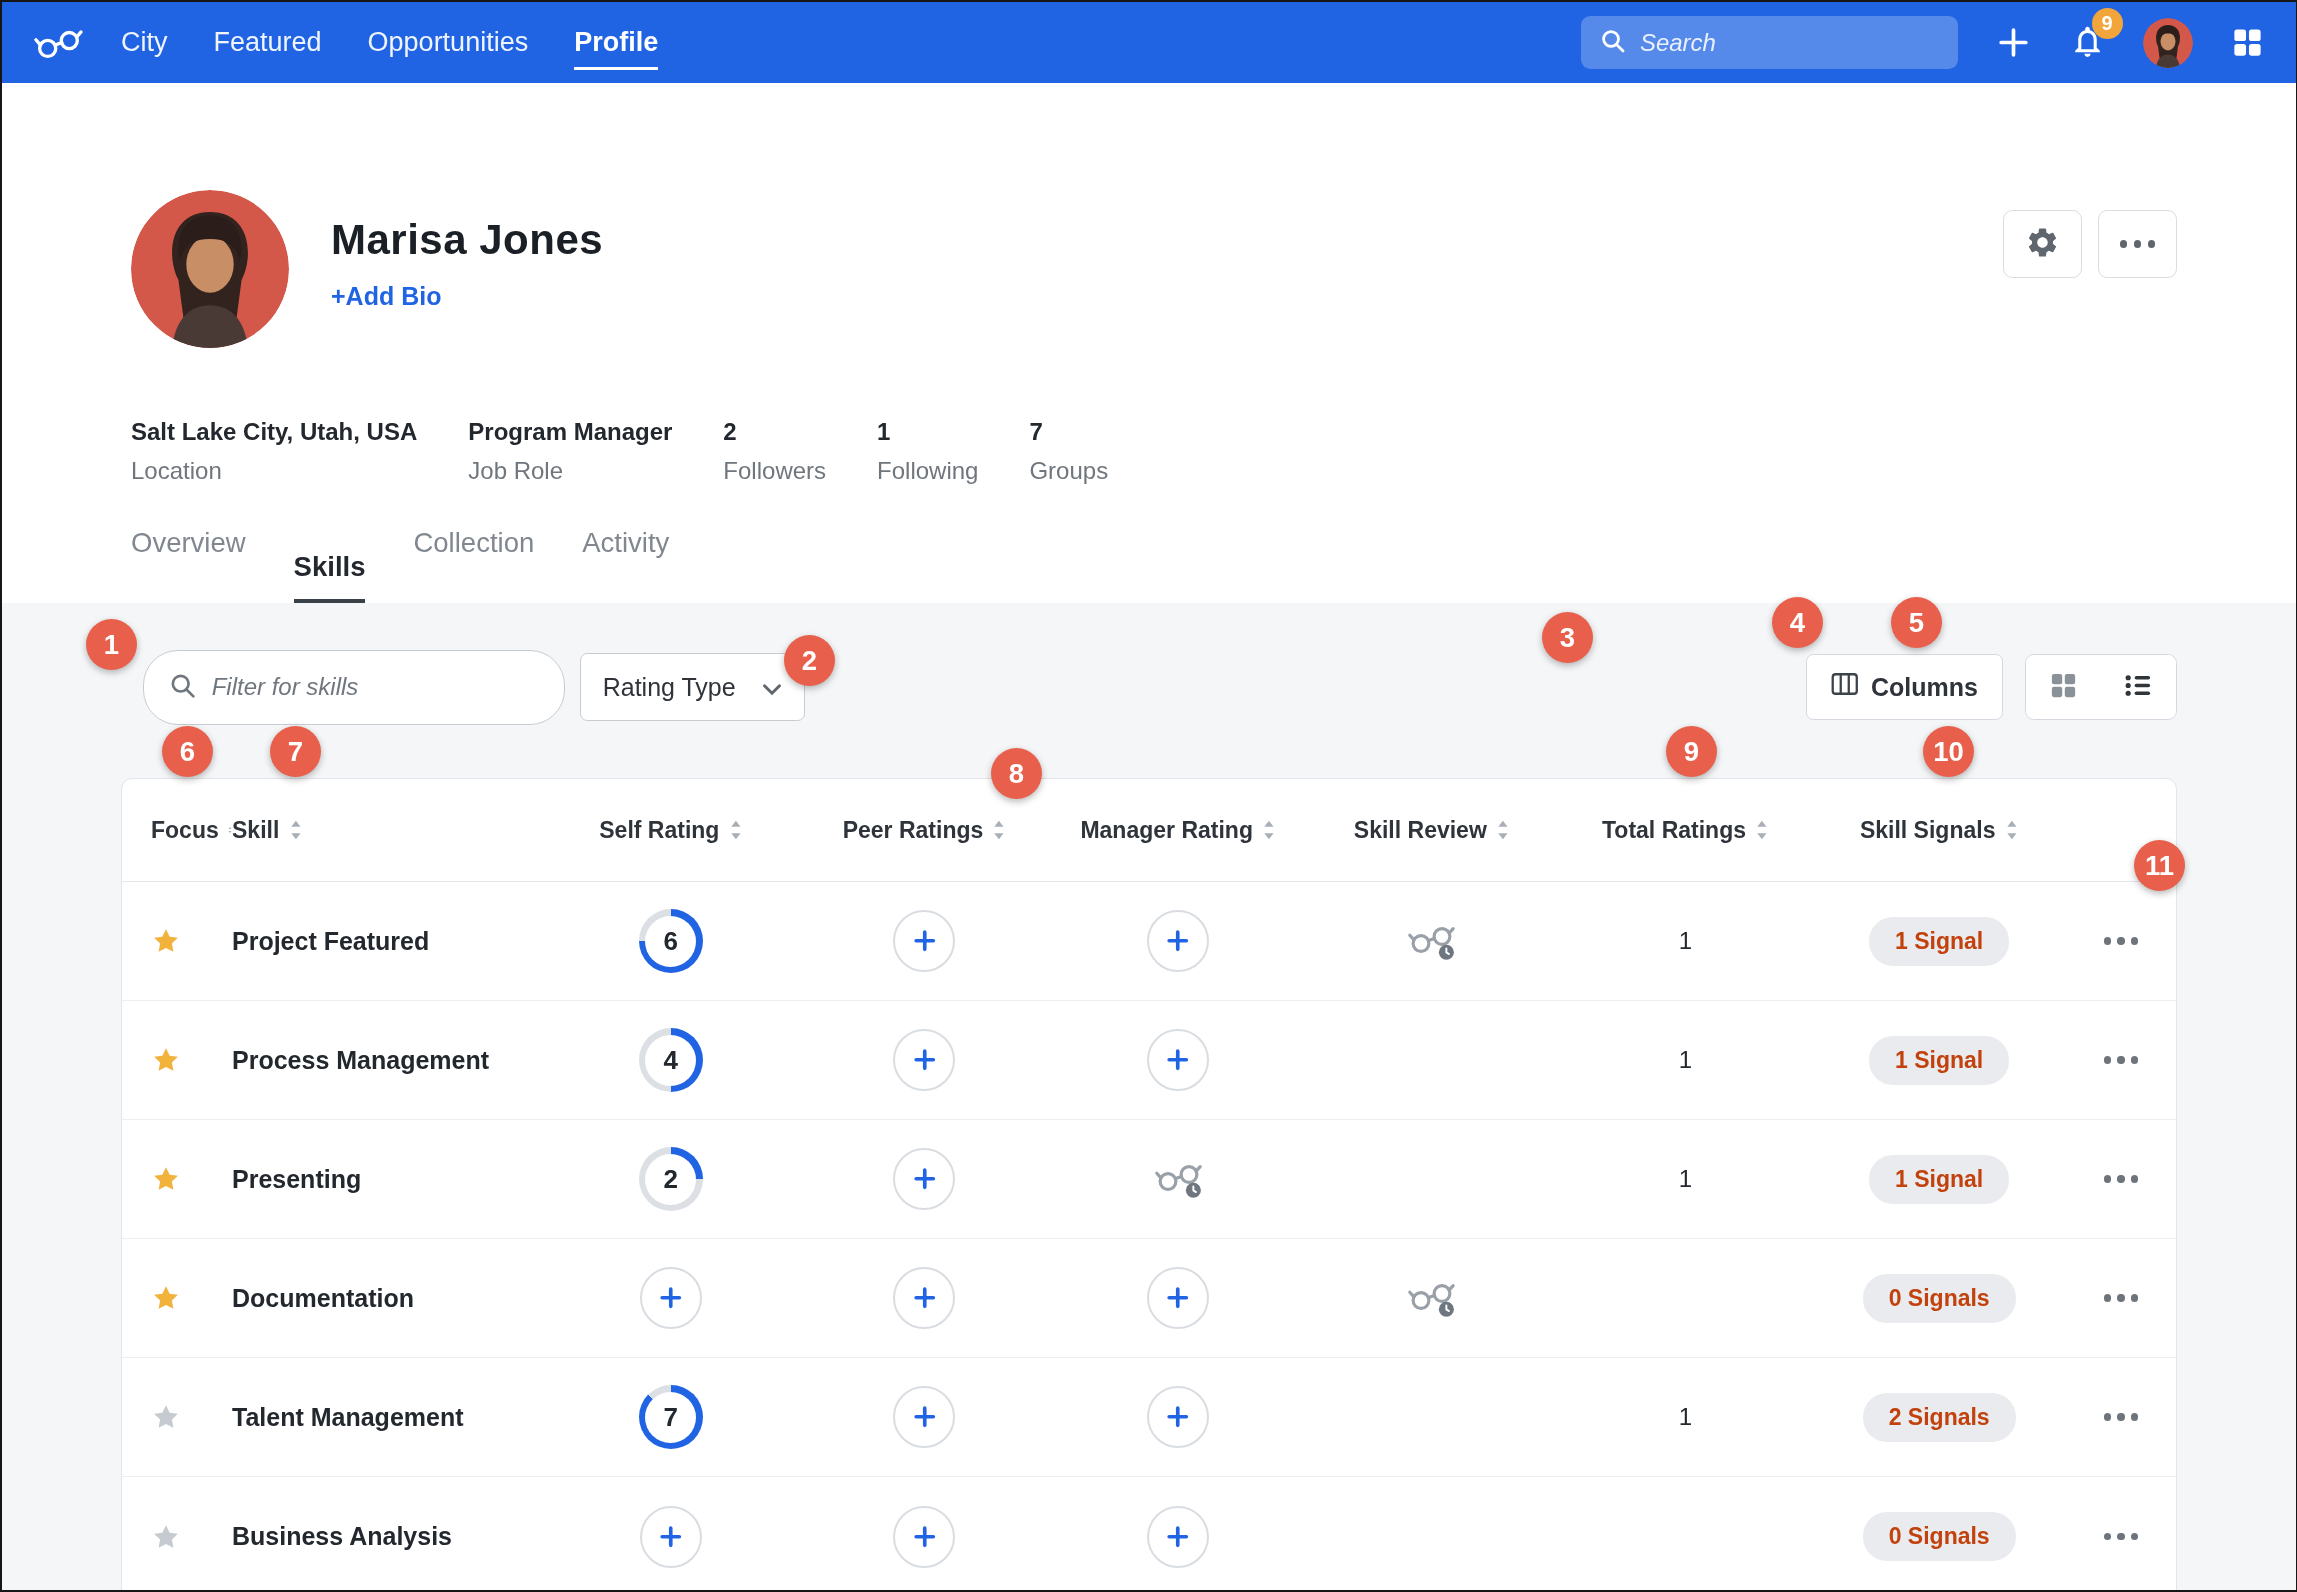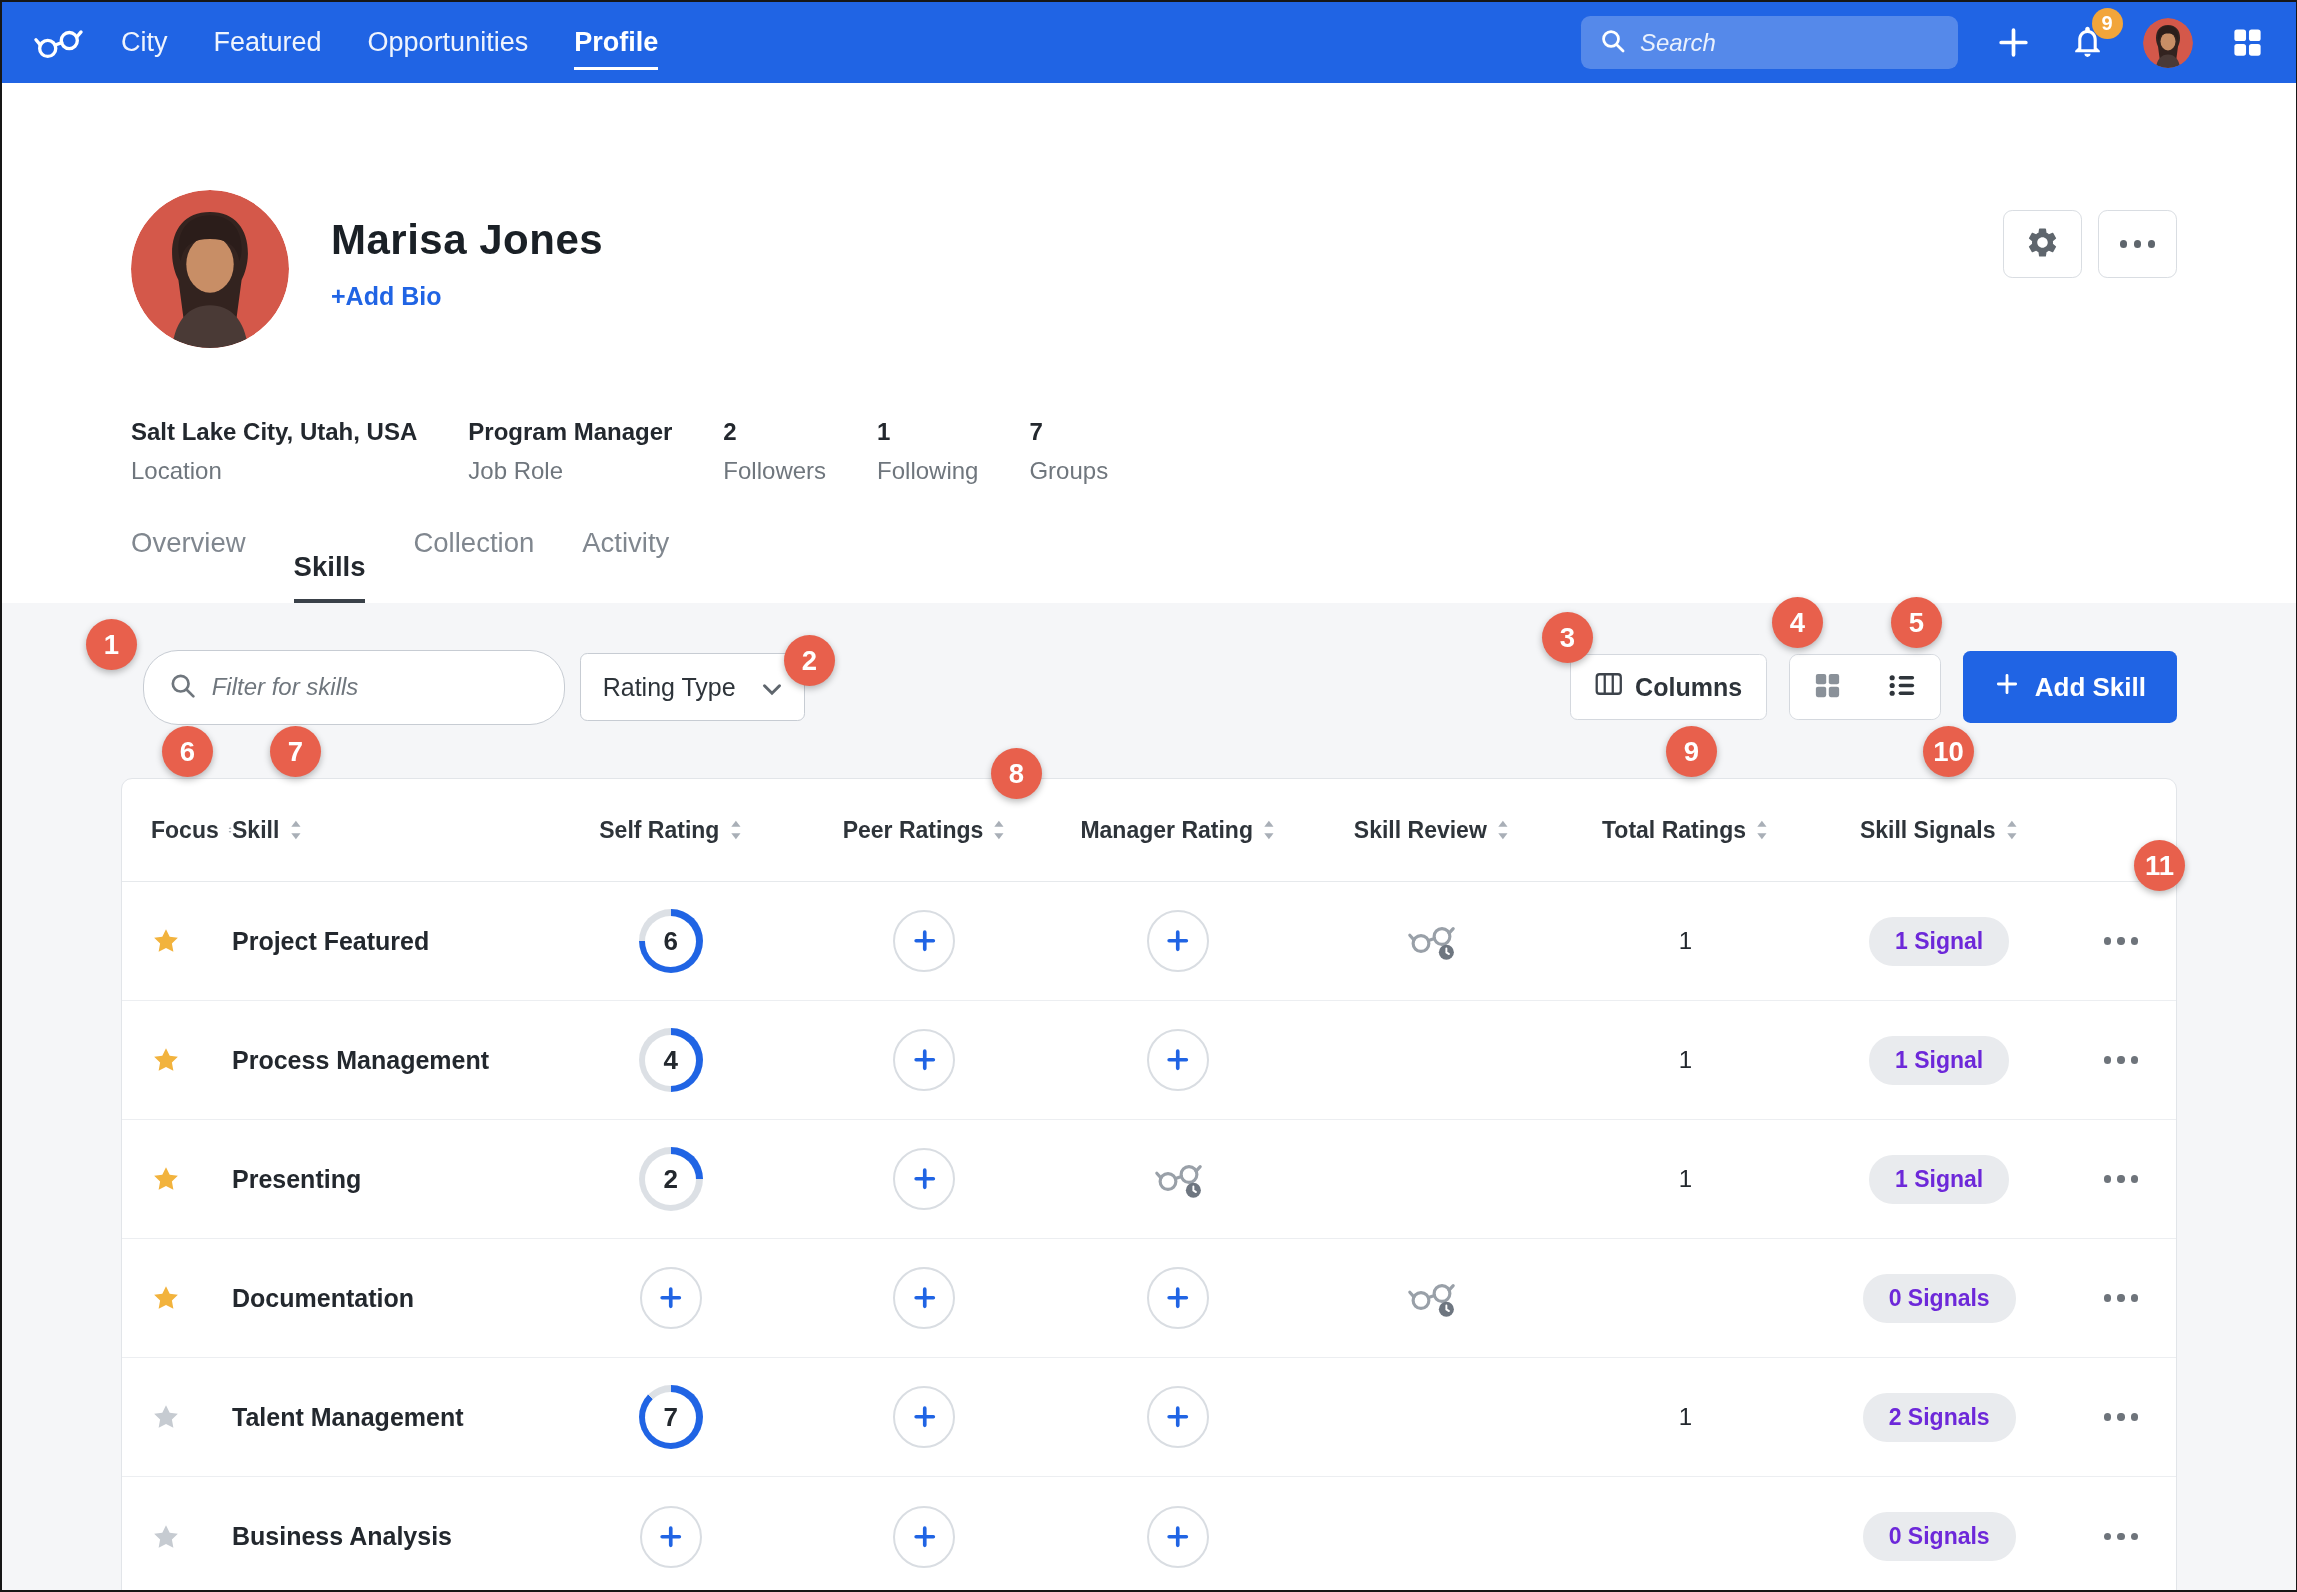--- a/index.html
+++ b/index.html
@@ -89,21 +89,21 @@
   .star.gray{color:#C6CBD1;}
   .skill-name{font-size:25px;font-weight:700;color:#23282E;cursor:pointer;}
   .ring{width:64px;height:64px;border-radius:50%;display:flex;align-items:center;justify-content:center;cursor:pointer;}
   .ring .inner{width:51px;height:51px;border-radius:50%;background:#fff;display:flex;align-items:center;
                justify-content:center;font-size:26px;font-weight:700;color:#23282E;}
   .plus-btn{width:62px;height:62px;border-radius:50%;border:2.8px solid #D9DDE2;background:#fff;
             display:flex;align-items:center;justify-content:center;cursor:pointer;}
   .review-btn{background:none;border:none;cursor:pointer;display:flex;}
   .total{font-size:24px;color:#23282E;font-weight:400;}
   .signal-badge{background:#E9EBEE;border-radius:24px;padding:11px 26px;font-size:23px;font-weight:700;
-                color:#6d28d9;cursor:pointer;white-space:nowrap;}
+                color:#c2410c;cursor:pointer;white-space:nowrap;}
   .row-menu{background:none;border:none;cursor:pointer;display:flex;gap:6.4px;align-items:center;
             justify-content:center;padding:13px;}
   .row-menu i{width:7.3px;height:7.3px;border-radius:50%;background:#6E747B;display:block;}
 
   
   .callouts{position:absolute;inset:0;pointer-events:none;}
   .callout{position:absolute;width:51px;height:51px;border-radius:50%;background:#E8604C;color:#fff;
            font-size:27.5px;font-weight:700;display:flex;align-items:center;justify-content:center;
            box-shadow:0 2.8px 7.3px rgba(0,0,0,.28);z-index:50;}
   .c1{left:84px;top:617px;}   .c2{left:782px;top:633px;}  .c3{left:1540px;top:610px;}
@@ -306,28 +306,20 @@
                     <rect x="9" y="4.6" width="12" height="2.8" rx="1.4"></rect>
                     <circle cx="4" cy="12" r="2"></circle>
                     <rect x="9" y="10.6" width="12" height="2.8" rx="1.4"></rect>
                     <circle cx="4" cy="18" r="2"></circle>
                     <rect x="9" y="16.6" width="12" height="2.8" rx="1.4"></rect>
                   </g>
                 </svg>
             </span>
           </button>
         </div>
-        <button class="add-skill">
-          <span>
-            <svg viewBox="0 0 24 24" width="26" height="26">
-                <path d="M12 4v16M4 12h16" stroke="#fff" stroke-width="2.6" stroke-linecap="round" fill="none"></path>
-              </svg>
-          </span>
-          <span>Add Skill</span>
-        </button>
       </div>
     </div>
 
     <div class="table-card">
       <div class="thead">
           <div class="th left first">
        <span>Focus</span>
             <svg viewBox="0 0 12 20" width="13.8" height="22">
               <path d="M6 1.5l4.2 5.6H1.8z" fill="#A9AFB7"></path>
               <path d="M6 18.5l-4.2-5.6h8.4z" fill="#A9AFB7"></path>

